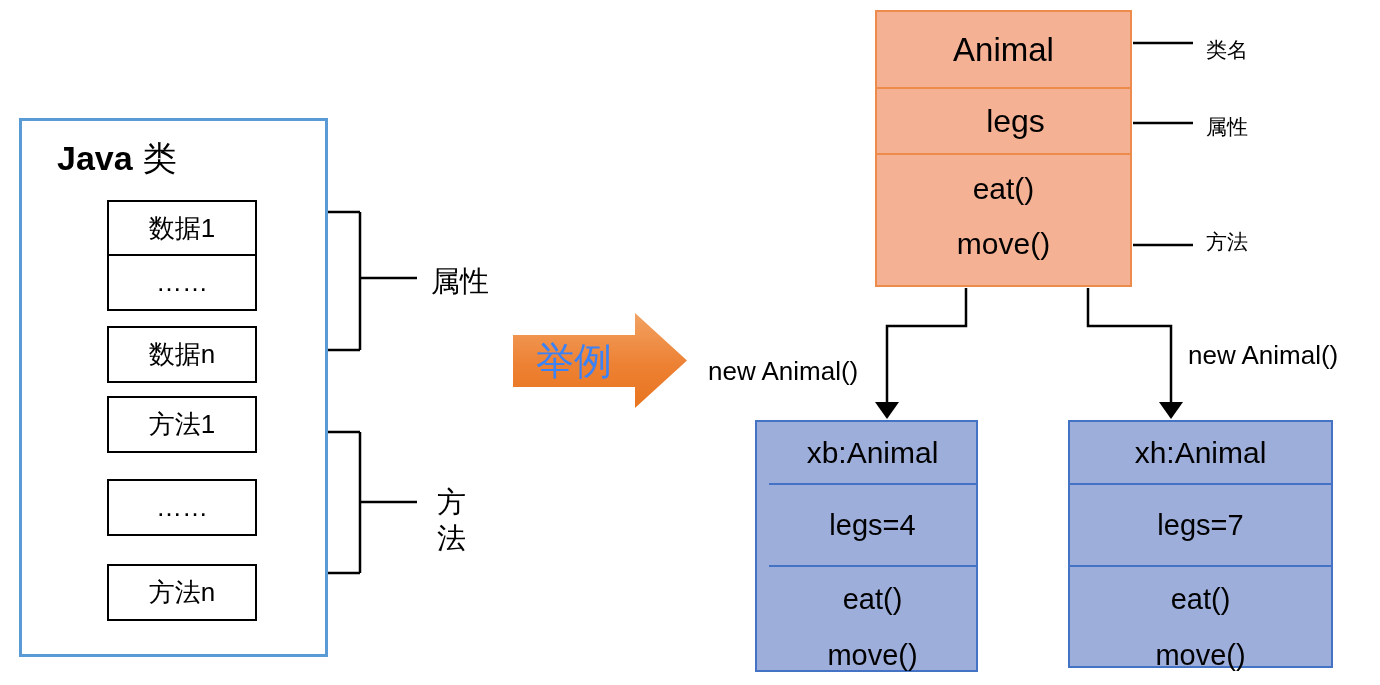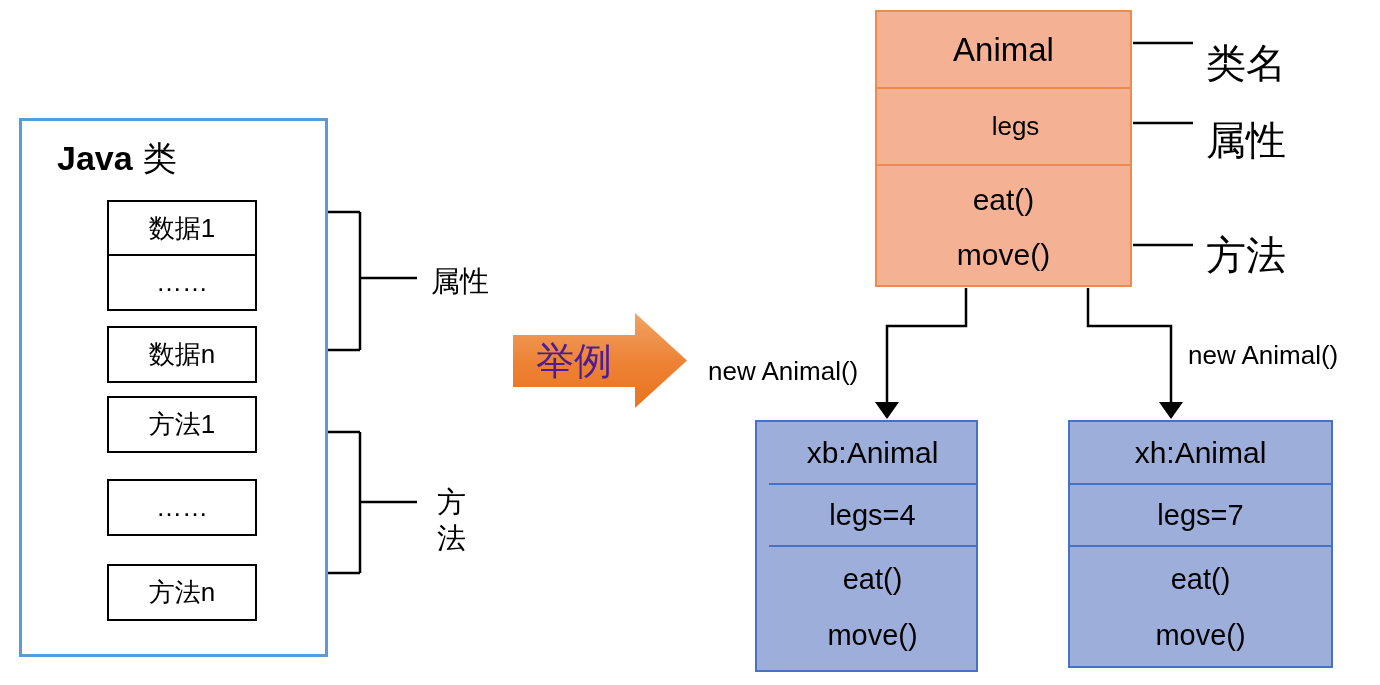--- a/index.html
+++ b/index.html
@@ -32,54 +32,54 @@
 
   
   #example-arrow{
     left:513px;top:313px;width:174px;height:95px;
     background:linear-gradient(180deg,#F2A263 0%,#ED8133 55%,#E8741F 100%);
     clip-path:polygon(0 23.2%,70.1% 23.2%,70.1% 0,100% 50%,70.1% 100%,70.1% 77.9%,0 77.9%);
   }
   #example-arrow-label{
     left:513px;top:335px;width:122px;height:52px;
     display:flex;align-items:center;justify-content:center;
-    color:#4c1d95;font-size:38px;white-space:nowrap;
+    color:#3b82f6;font-size:38px;white-space:nowrap;
   }
 
   
   #animal-class{
     left:875px;top:10px;width:257px;height:277px;box-sizing:border-box;
     background:#F5B194;border:2.5px solid #ED8B4D;
   }
   .cls-cell{box-sizing:border-box;display:flex;align-items:center;justify-content:center;}
   #animal-name-cell{height:75px;font-size:33px;}
-  #animal-attr-cell{height:77px;border-top:2.5px solid #ED8B4D;font-size:26px;padding-left:24px;}
+  #animal-attr-cell{height:66px;border-top:2.5px solid #ED8B4D;font-size:32px;padding-left:24px;}
   #animal-methods-cell{
     height:118.5px;border-top:2.5px solid #ED8B4D;
     flex-direction:column;justify-content:flex-start;padding-top:6px;
     font-size:30px;line-height:55px;
   }
 
-  .annot-label{font-size:40px;white-space:nowrap;}
+  .annot-label{font-size:21px;white-space:nowrap;}
   #annot-0{left:1206px;top:36px;}
   #annot-1{left:1206px;top:113px;}
   #annot-2{left:1206px;top:228px;}
 
   
   .new-label{font-size:26px;white-space:nowrap;}
   #new-label-left{left:708px;top:356px;}
   #new-label-right{left:1188px;top:340px;}
 
   
   .instance-box{box-sizing:border-box;background:#9DAEDB;border:2px solid #4472C4;}
   #instance-0{left:755px;top:420px;width:223px;height:252px;padding-left:12px;}
   #instance-1{left:1068px;top:420px;width:265px;height:248px;}
   .inst-cell{box-sizing:border-box;display:flex;align-items:center;justify-content:center;}
   .inst-name{height:61px;font-size:30px;}
-  .inst-attr{height:62px;border-top:2px solid #4472C4;font-size:29px;}
+  .inst-attr{height:82px;border-top:2px solid #4472C4;font-size:29px;}
   .inst-methods{
     border-top:2px solid #4472C4;flex-direction:column;justify-content:flex-start;
     padding-top:4px;font-size:29px;line-height:56px;
   }
   #instance-0 .inst-methods{height:113px;}
   #instance-1 .inst-methods{height:110px;}
 
   
   #lines{left:0;top:0;width:1380px;height:685px;pointer-events:none;}
 </style>

